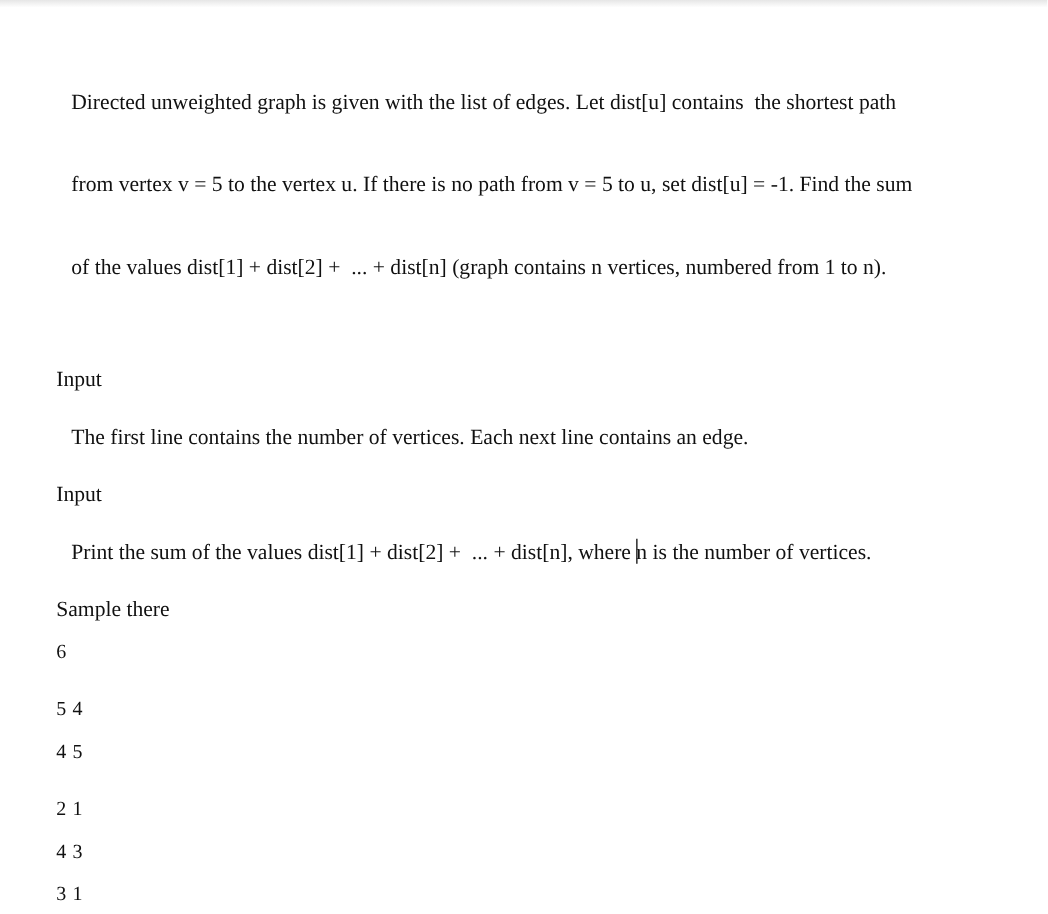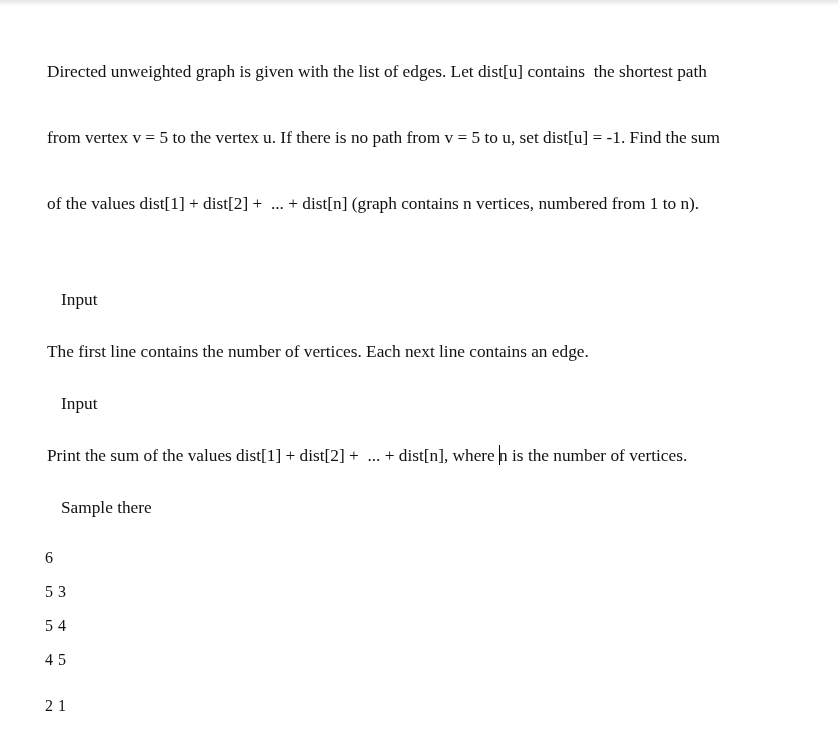--- a/index.html
+++ b/index.html
@@ -24,29 +24,29 @@
     }
     .doc {
       position: absolute;
       left: 45px;
       top: 15px;
       width: 760px;
       font-size: 17.3px;
       line-height: 22px;
     }
     .para {
-      margin: 2px;
+      margin: 12px;
       white-space: pre-wrap;
     }
     .line {
       display: block;
       white-space: pre;
     }
     .heading {
-      margin: 16px;
+      margin: 0;
     }
     .sample-line {
       margin: 0;
       font-size: 16px;
       letter-spacing: 0.5px;
     }
     .gap { height: 12px; }
     .cursor {
       display: inline-block;
       width: 1px;
@@ -80,21 +80,20 @@
   <div class="gap"></div>
 
   <p class="para"><span>Print the sum of the values dist[1] + dist[2] +  ... + dist[n], where </span><span class="cursor"></span><span>n is the number of vertices.</span></p>
   <div class="gap"></div>
 
   <p class="heading">Sample there</p>
   <div class="gap"></div>
 
   <p class="sample-line">6</p>
   <div class="gap"></div>
-  <p class="sample-line">5 3</p>
   <div class="gap"></div>
   <p class="sample-line">5 4</p>
   <div class="gap"></div>
   <p class="sample-line">4 5</p>
   <div class="gap"></div>
   <div class="gap"></div>
   <p class="sample-line">2 1</p>
   <div class="gap"></div>
   <p class="sample-line">4 3</p>
   <div class="gap"></div>

